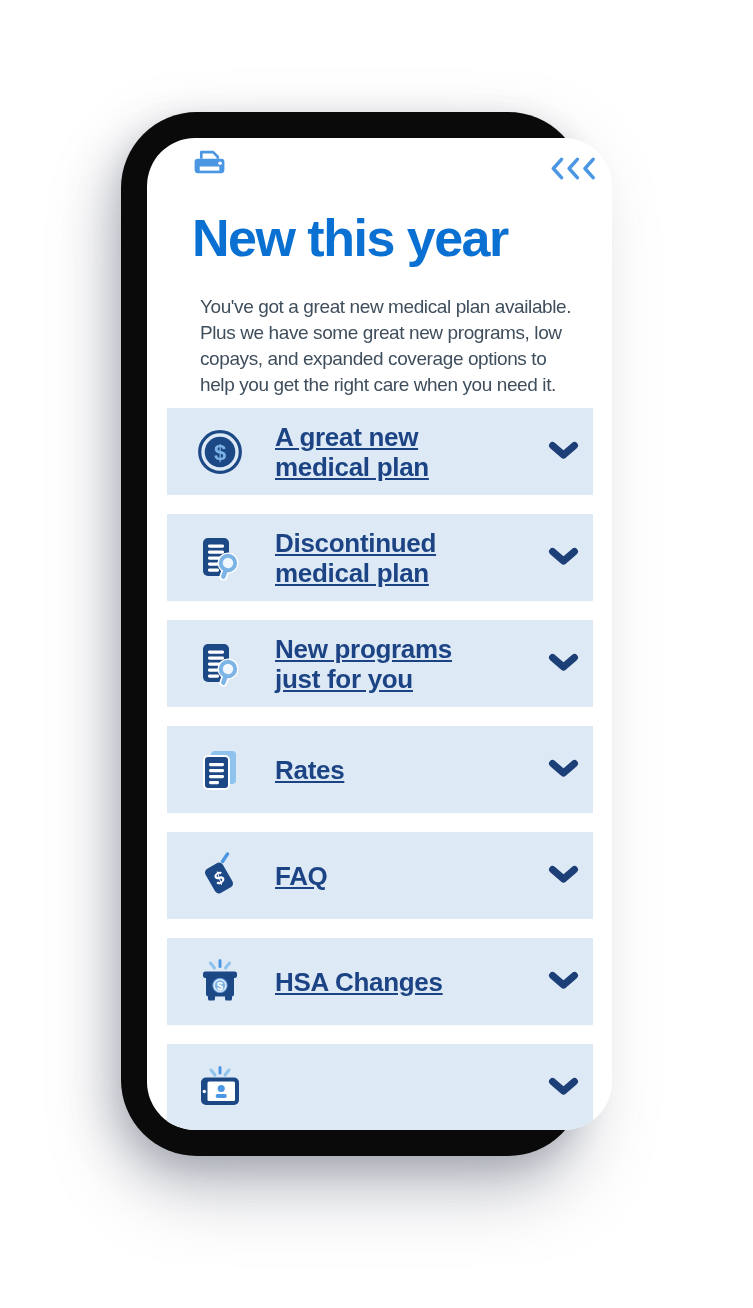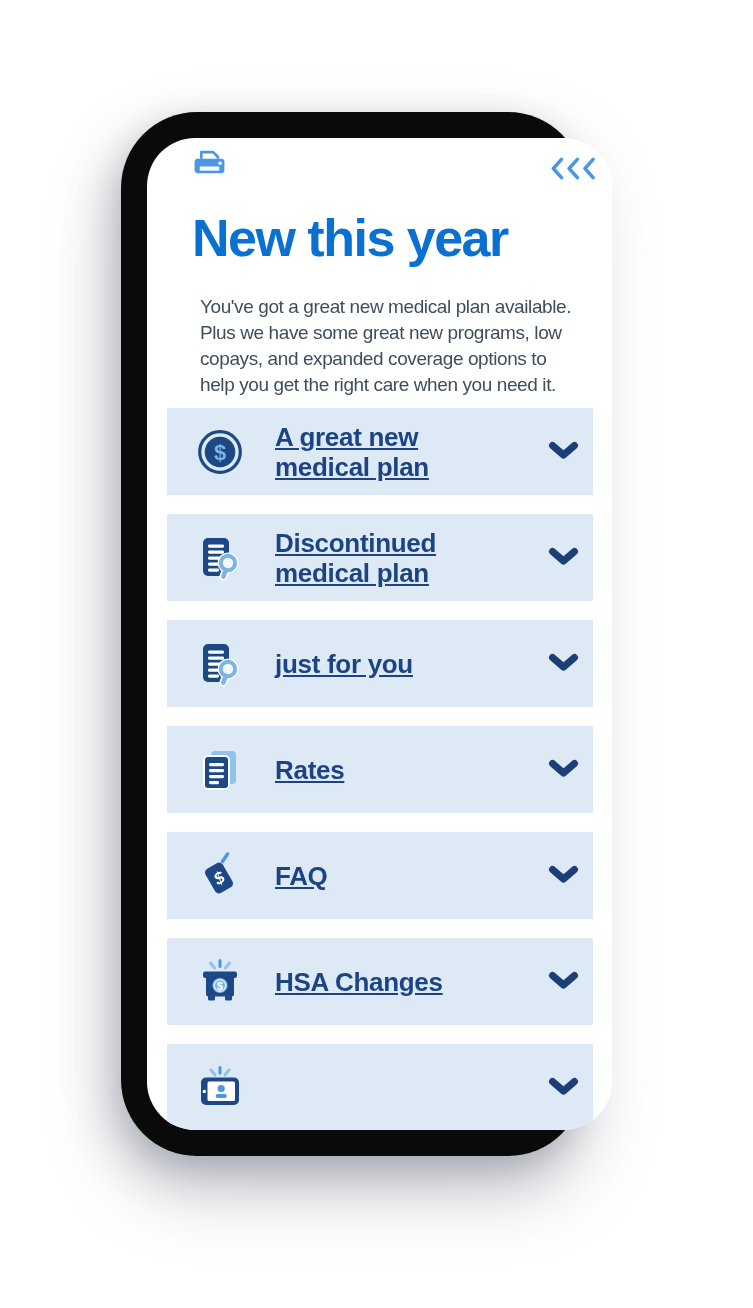--- a/index.html
+++ b/index.html
@@ -144,20 +144,21 @@
       <rect x="12" y="22.5" width="16" height="3.2" rx="1.4" fill="#ffffff"></rect>
       <rect x="12" y="28.5" width="11" height="3.2" rx="1.4" fill="#ffffff"></rect>
       <rect x="12" y="34.5" width="11" height="3.2" rx="1.4" fill="#ffffff"></rect>
       <path d="M29.8 35.8 L27.4 42.6" stroke="#ffffff" stroke-width="8" stroke-linecap="round"></path>
       <circle cx="32" cy="29" r="9.3" fill="none" stroke="#ffffff" stroke-width="2.4"></circle>
       <circle cx="32" cy="29" r="7.2" fill="#f2f7fd" stroke="#7cb4e6" stroke-width="4"></circle>
       <path d="M29.8 35.8 L27.4 42.6" stroke="#7cb4e6" stroke-width="4.6" stroke-linecap="round"></path>
     </svg>
           </span>
     <span class="row-label">
+            <div>New programs</div>
             <div>just for you</div>
           </span>
     <span class="row-chevron">
     <svg width="31" height="21" viewBox="0 0 31 21">
       <path d="M4.5 4.5 L15.5 14 L26.5 4.5" fill="none" stroke="#1d3f77" stroke-width="7" stroke-linecap="round" stroke-linejoin="round"></path>
     </svg>
           </span>
   </div>
         <div class="row">
     <span class="row-icon">

